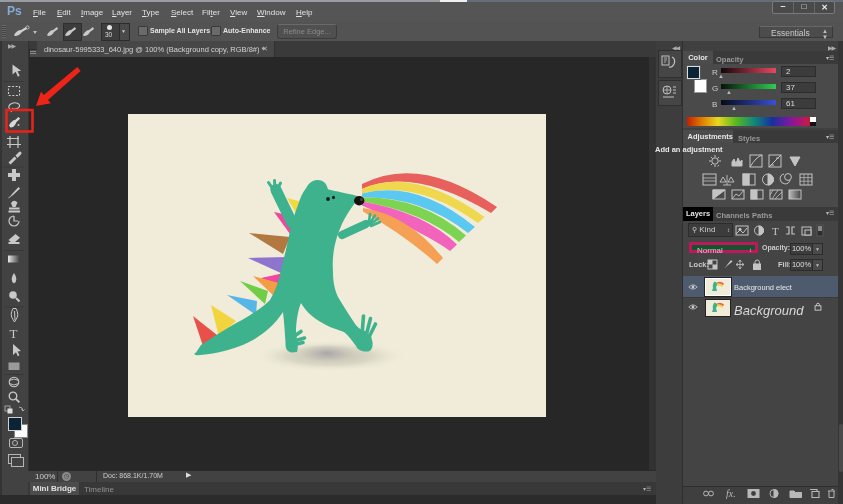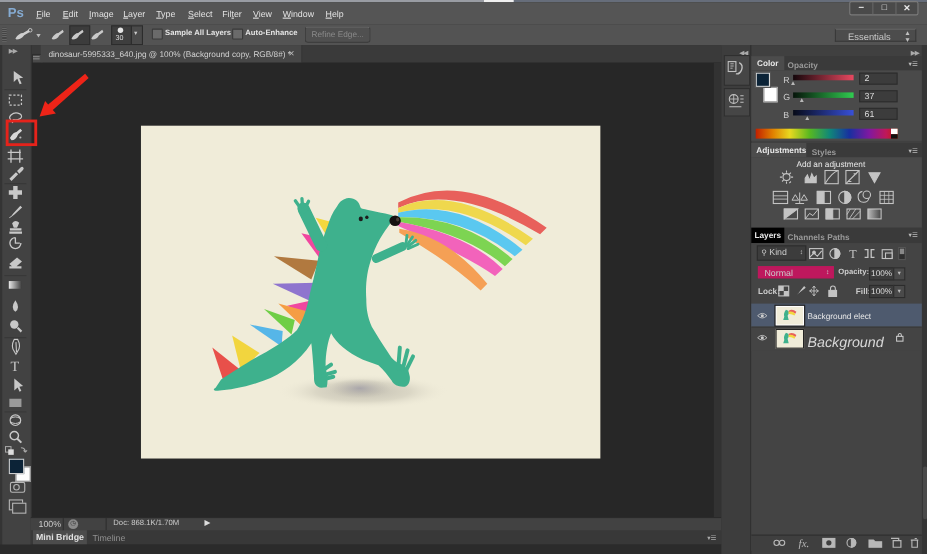--- a/index.html
+++ b/index.html
@@ -343,21 +343,21 @@
 
 <div class="a" style="left:687px;top:117px;width:129px;height:9px;background:linear-gradient(90deg,#c22000,#e08000 12%,#e8d820 24%,#58b820 38%,#108878 52%,#1830a0 66%,#8018a0 80%,#c01858 92%,#c22000)"></div>
 <div class="a" style="left:810px;top:117px;width:6px;height:4.5px;background:#fff"></div>
 <div class="a" style="left:810px;top:121.5px;width:6px;height:4.5px;background:#111"></div>
 
 <div class="a" style="left:683px;top:130px;width:155px;height:13px;background:#3a3a3a"></div>
 <div class="a" style="left:683px;top:130px;width:50px;height:13px;background:#4c4c4c;color:#e8e8e8;font-size:7.5px;font-weight:bold;text-align:right;line-height:13px">Adjustments</div>
 <div class="a" style="left:738px;top:134px;color:#9a9a9a;font-size:7.5px;font-weight:bold">Styles</div>
 <div class="a" style="left:826px;top:133px;color:#bbb;font-size:6px">▾☰</div>
 <div class="a" style="left:683px;top:143px;width:155px;height:64px;background:#4a4a4a"></div>
-<div class="a" style="left:724px;top:145px;color:#e8e8e8;font-size:7.5px;font-weight:normal">Add an adjustment</div>
+<div class="a" style="left:655px;top:145px;color:#e8e8e8;font-size:7.5px;font-weight:bold">Add an adjustment</div>
 <svg class="a" style="left:683px;top:154px" width="155" height="48" viewBox="0 0 155 48">
  <g stroke="#c4c4c4" fill="none" stroke-width="1">
 
   <circle cx="32" cy="7" r="3.2"></circle>
       <path d="M32 1 v2 M32 11 v2 M26 7 h2 M36 7 h2 M28 3 l1.4 1.4 M36 3 l-1.4 1.4 M28 11 l1.4-1.4 M36 11 l-1.4 1.4"></path>
   <path d="M49 12 v-4 l2-3 2 5 2-6 2 4 2-2 v6 z" fill="#c4c4c4"></path>
   <rect x="67" y="1" width="12" height="12"></rect>
       <path d="M67 13 Q73 3 79 1"></path>
   <rect x="86" y="1" width="12" height="12"></rect>
       <path d="M86 13 L98 1 M88 11 l3 0 M93 4 l3 0"></path>
@@ -411,21 +411,21 @@
       <path d="M25 3 a4.5 4.5 0 0 1 0 9 z" fill="#c4c4c4"></path>
   <text x="38" y="11.5" font-size="11" fill="#c4c4c4" stroke="none" font-family="Liberation Serif">T</text>
   <path d="M52 4 h3 v7 h-3 M61 4 h-3 v7 h3" stroke-width="1.2"></path>
   <rect x="68" y="4" width="9" height="8"></rect>
       <rect x="71" y="7" width="6" height="5" fill="#444" stroke="#c4c4c4"></rect>
   <rect x="83" y="2" width="6" height="11" fill="#2e2e2e" stroke="#555"></rect>
       <rect x="84" y="3" width="4" height="5" fill="#888" stroke="none"></rect>
  </g>
 </svg>
 
-<div class="a" style="left:689px;top:242px;width:69px;height:11px;background:#be185d;border:1px solid #be185d;color:#ccc;font-size:8px;line-height:11px;padding-left:5px;box-sizing:border-box">Normal <span style="float:right;margin-right:3px;font-size:6px">↕</span></div>
+<div class="a" style="left:689px;top:242px;width:69px;height:11px;background:#14532d;border:3px solid #be185d;color:#ccc;font-size:8px;line-height:11px;padding-left:5px;box-sizing:border-box">Normal <span style="float:right;margin-right:3px;font-size:6px">↕</span></div>
 <div class="a" style="left:762px;top:244px;color:#ccc;font-size:7px;font-weight:bold">Opacity:</div>
 <div class="a" style="left:790px;top:243px;width:21px;height:10px;background:#3c3c3c;border:1px solid #2c2c2c;color:#ddd;font-size:7.5px;line-height:10px;text-align:center">100%</div>
 <div class="a" style="left:812px;top:243px;width:9px;height:10px;background:#4a4a4a;border:1px solid #2c2c2c;color:#bbb;font-size:5px;text-align:center;line-height:10px">▼</div>
 
 <div class="a" style="left:689px;top:260px;color:#ccc;font-size:7.5px;font-weight:bold">Lock:</div>
 <svg class="a" style="left:707px;top:258px" width="60" height="13" viewBox="0 0 60 13">
  <g stroke="#c4c4c4" fill="none" stroke-width="1">
   <rect x="1" y="2" width="9" height="9"></rect>
       <path d="M1 2 l4.5 0 0 4.5 -4.5 0 z M5.5 6.5 l4.5 0 0 4.5 -4.5 0 z" fill="#c4c4c4" stroke="none"></path>
   <path d="M17 10 q2-1 3-3 l4-5 1.5 1.5 -5 4 q-2 2-3.5 2.5 z" fill="#c4c4c4" stroke="none"></path>

